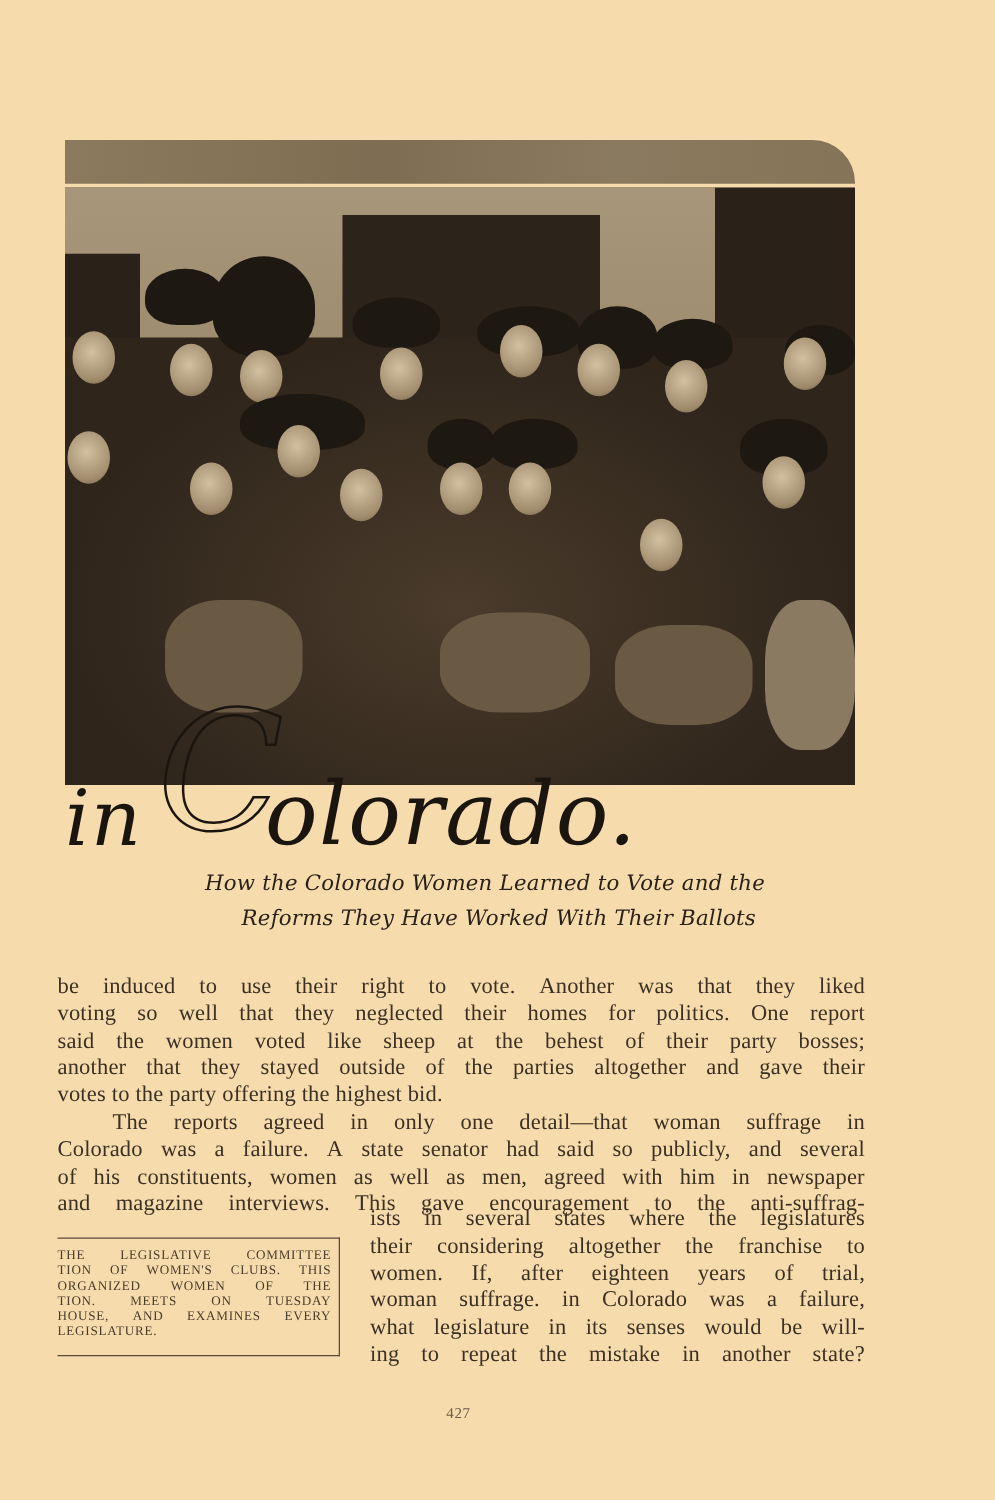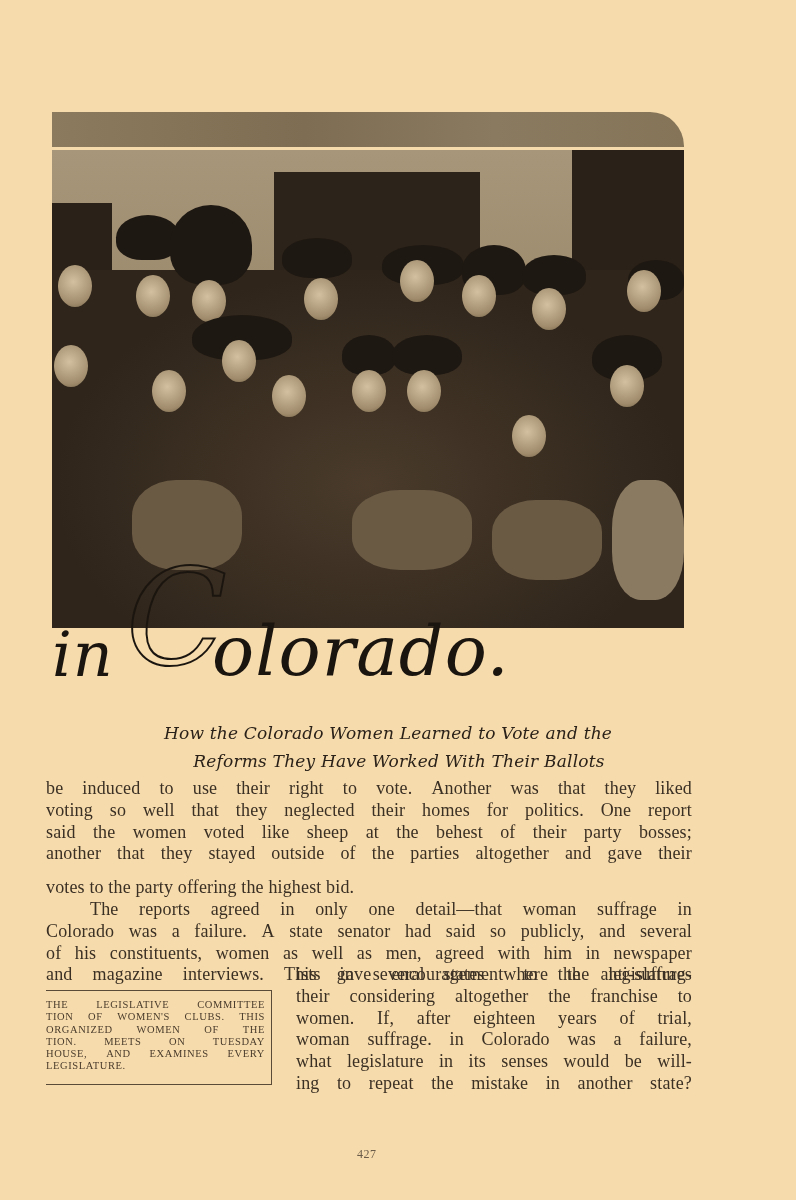--- a/index.html
+++ b/index.html
@@ -41,30 +41,30 @@
     color: #1b150f;
   }
   .title-script .in { position: absolute; left: 0; top: 58px; font-size: 62px; letter-spacing: 1px; }
   .title-script .big { position: absolute; left: 74px; top: -8px; font-size: 132px; line-height: 1;
     color: transparent; -webkit-text-stroke: 2px #1b150f; }
   .title-script .rest { position: absolute; left: 160px; top: 50px; font-size: 70px; letter-spacing: 1px; text-align: right; }
 
   .subtitle {
     position: absolute; left: 164px; top: 693px; width: 470px;
     font-family: "DejaVu Serif", "Liberation Serif", serif; font-style: italic;
-    font-size: 17px; line-height: 28px; color: #2a2119; letter-spacing: 0.2px; margin-top: 26px;
+    font-size: 17px; line-height: 28px; color: #2a2119; letter-spacing: 0.2px;
   }
   .subtitle div { white-space: nowrap; }
 
   .body-text {
     position: absolute; left: 46px; top: 778px; width: 646px;
     font-size: 18px; line-height: 21.8px; color: #3b3024; letter-spacing: 0.15px;
   }
   .line { white-space: nowrap; display: flex; justify-content: space-between; }
-  .line.last { justify-content: flex-start; margin-top: 12px; }
+  .line.last { justify-content: flex-start; }
   .line.indent { padding-left: 44px; }
   .line span { display: inline; }
 
   .col-text {
     position: absolute; left: 296px; top: 964px; width: 396px;
     font-size: 18px; line-height: 21.8px; color: #3b3024; letter-spacing: 0.15px; text-align: right;
   }
 
   .caption-box {
     position: absolute; left: 46px; top: 990px; width: 226px; height: 95px;
@@ -72,21 +72,21 @@
     box-sizing: border-box; padding: 8px 6px 0 0;
   }
   .caption-box .cap-line {
     font-family: "Liberation Serif", serif; font-size: 10.5px; line-height: 12.3px;
     letter-spacing: 0.6px; color: #4a3c2c; white-space: nowrap;
     display: flex; justify-content: space-between;
   }
   .caption-box .cap-line.last { justify-content: flex-start; }
 
   .page-number {
-    position: absolute; left: 357px; top: 1147px; font-size: 12px; color: #6a5a48; letter-spacing: 0.5px;
+    position: absolute; left: 357px; top: 1123px; font-size: 12px; color: #6a5a48; letter-spacing: 0.5px;
   }
 </style>
 </head>
 <body>
 
 <div class="photo-band"></div>
 <div class="photo" title="The Legislative Committee of Women's Clubs">
   <div class="wall"></div>
   <div class="cabinet"></div>
   <div class="pillar"></div>

